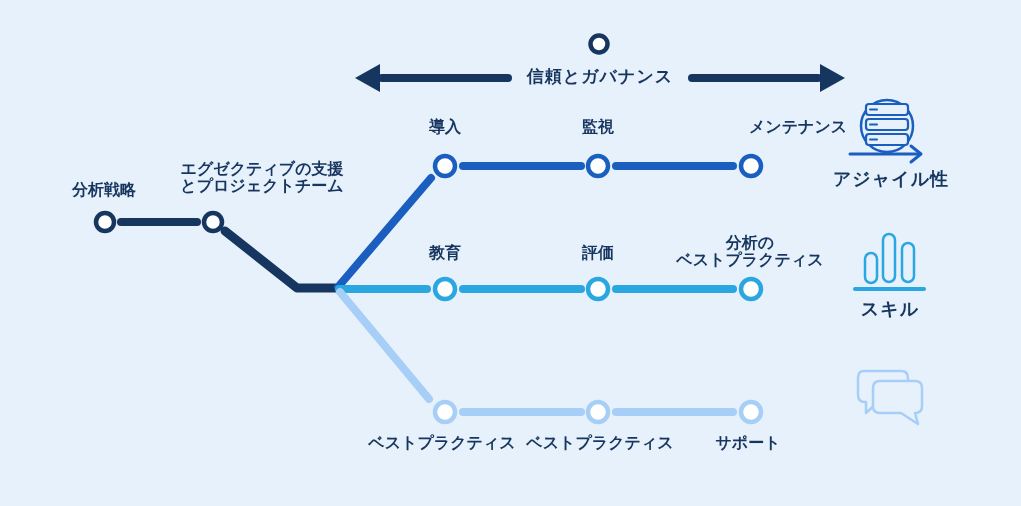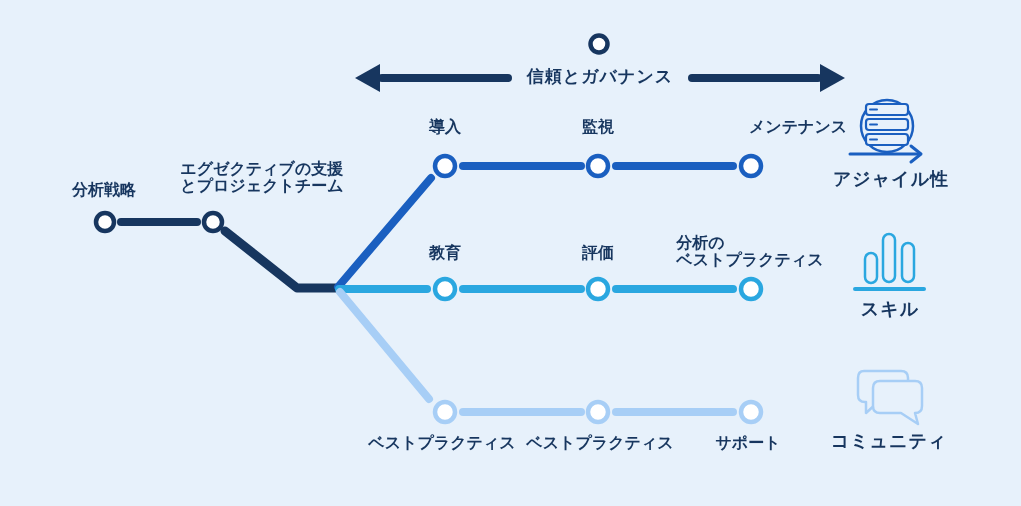--- a/index.html
+++ b/index.html
@@ -11,20 +11,21 @@
     font-family: "Liberation Sans", sans-serif;
     overflow: hidden;
   }
   .stage svg { position: absolute; left: 0; top: 0; }
   .lbl {
     position: absolute;
     transform: translateX(-50%);
     color: #17365f;
     font-weight: bold;
     white-space: pre-line;
+    text-align: center;
     font-size: 16px;
     line-height: 19px;
   }
   .lbl.small2 { line-height: 17px; }
   .lbl.gov { font-size: 17px; line-height: 21px; letter-spacing: 1px; }
   .lbl.term { font-size: 18px; line-height: 20px; letter-spacing: 1px; }
 </style>
 </head>
 <body>
 
@@ -113,15 +114,14 @@
   <div class="lbl" style="left:598px; top:243px;">評価</div>
   <div class="lbl small2" style="left:750px; top:226px;margin-top:8px;">分析の
 ベストプラクティス</div>
 
   <div class="lbl" style="left:442px; top:433px;">ベストプラクティス</div>
   <div class="lbl" style="left:600px; top:433px;">ベストプラクティス</div>
   <div class="lbl" style="left:748px; top:433px;">サポート</div>
 
   <div class="lbl term" style="left:891px; top:169px;">アジャイル性</div>
   <div class="lbl term" style="left:890px; top:299px;">スキル</div>
-  <div class="lbl term" style="left:889px; top:431px;">コミュニティ</div>
 
 </div>
 
 </body></html>

